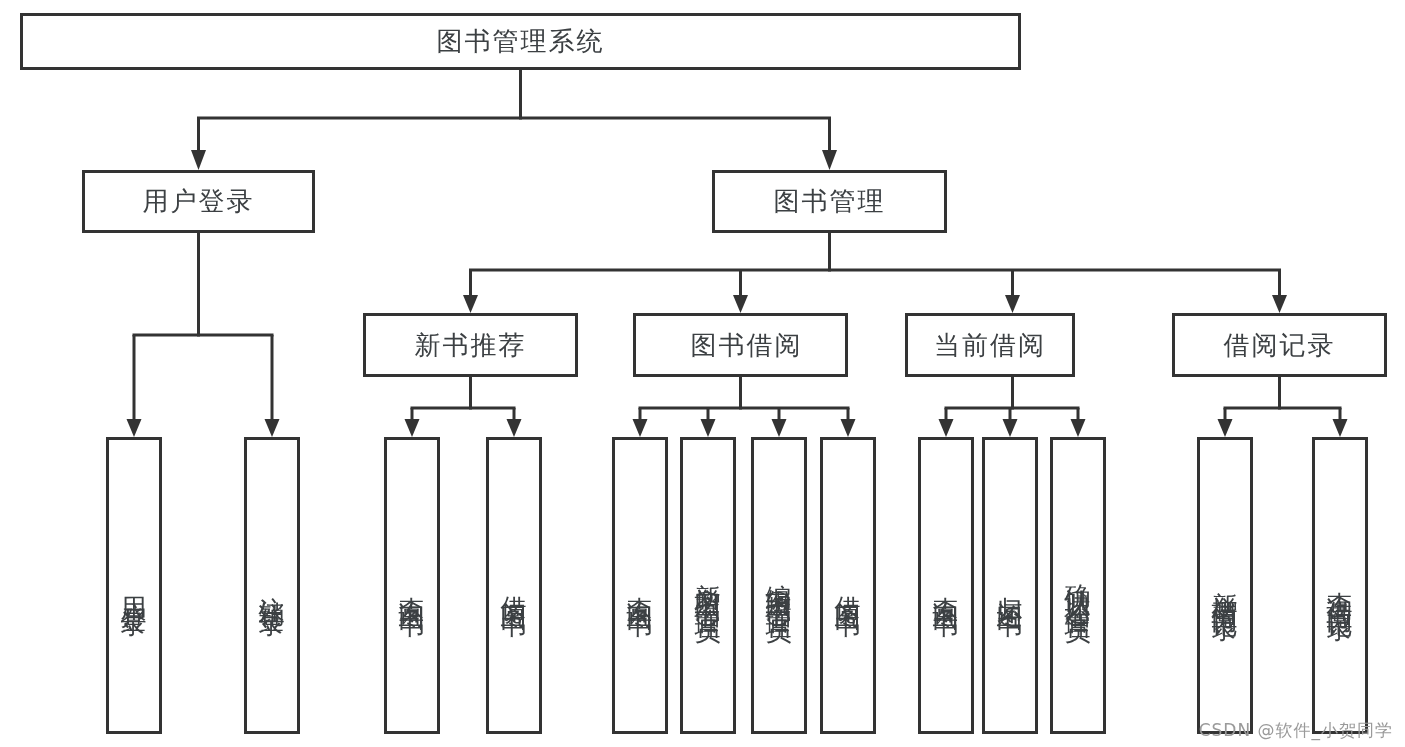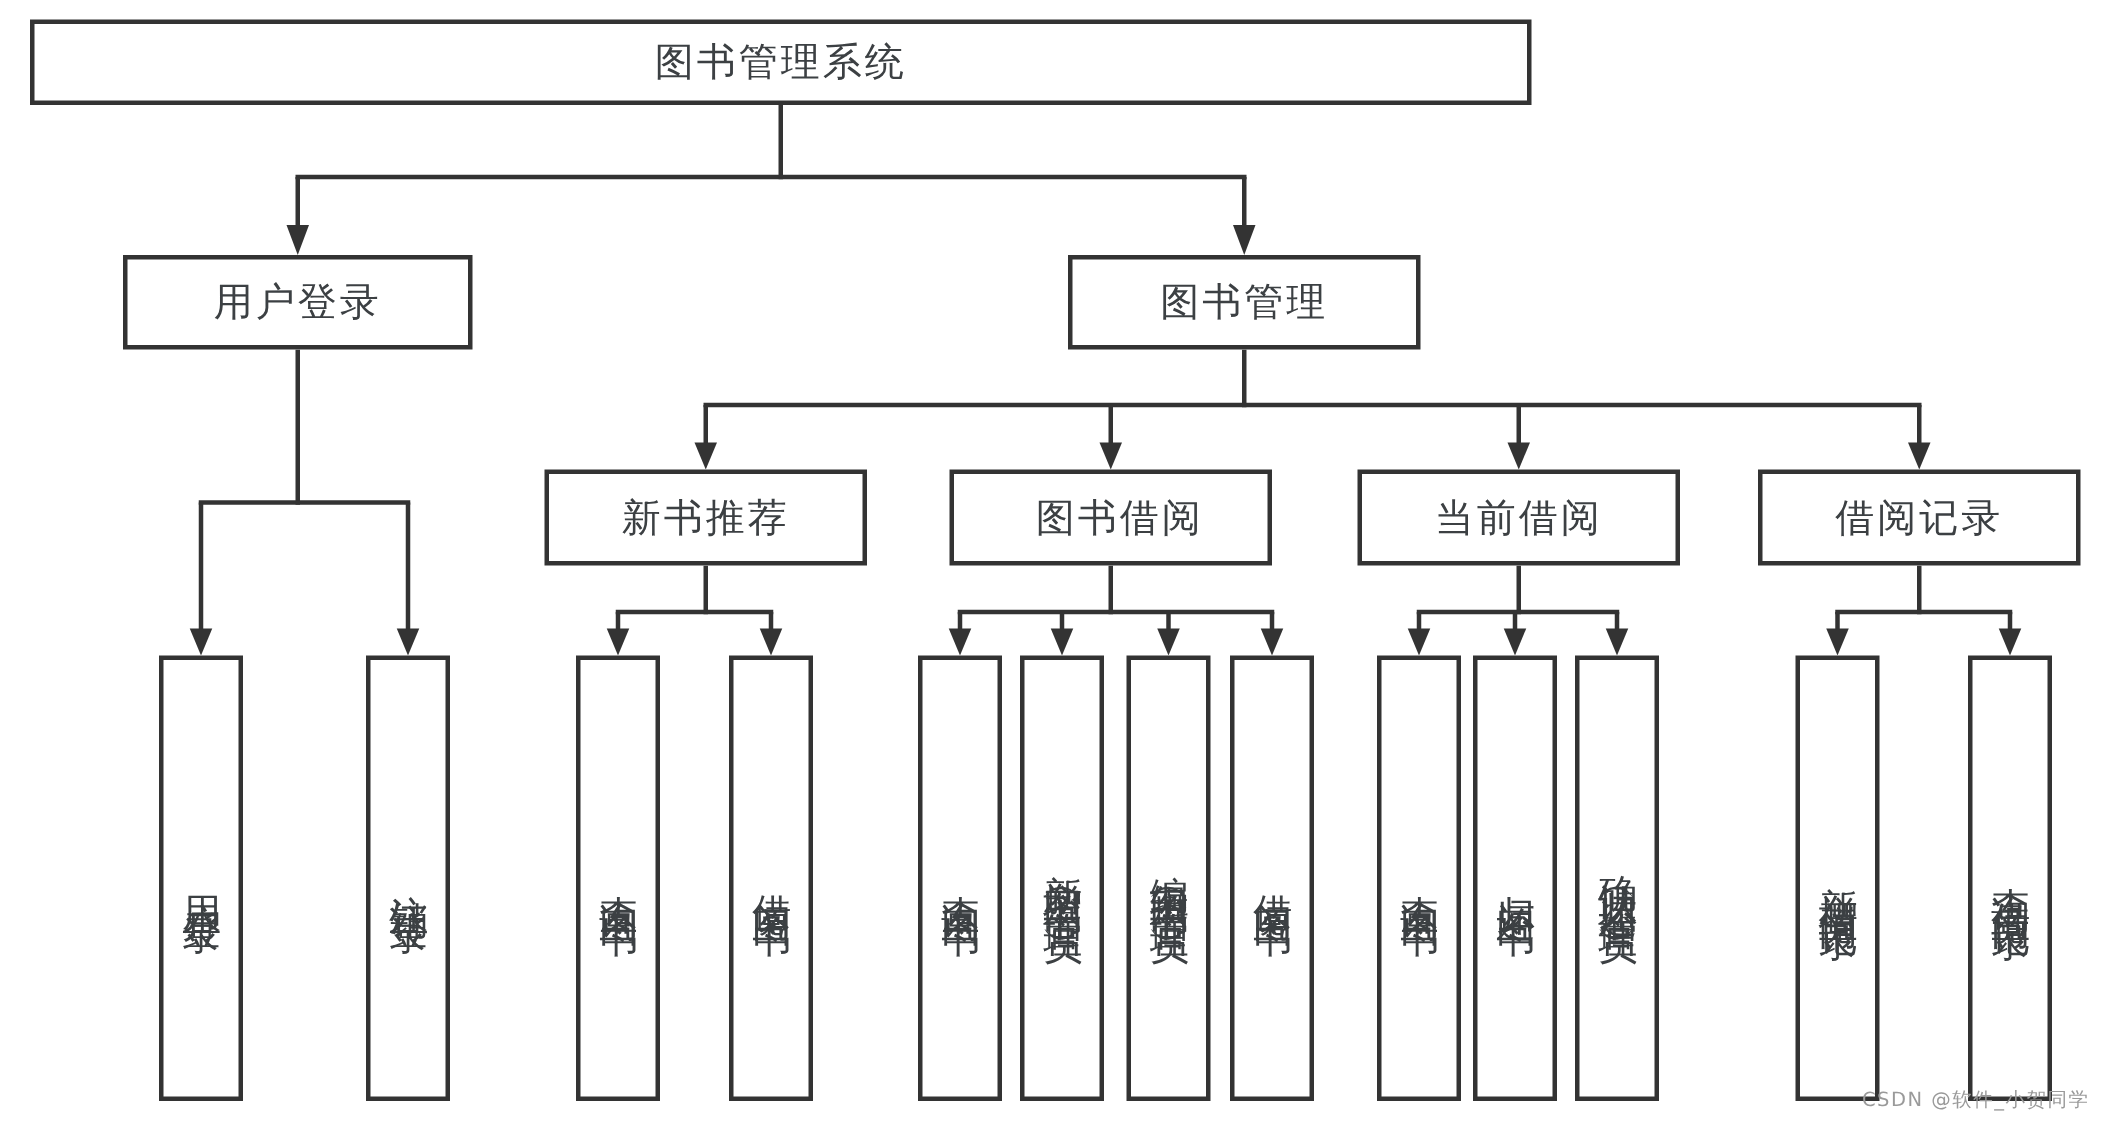--- a/index.html
+++ b/index.html
@@ -62,21 +62,21 @@
     font-size: 26px;
     letter-spacing: 5px;
     line-height: 1;
     color: var(--text);
     z-index: 2;
   }
   #watermark {
     position: absolute;
     right: 12px;
     bottom: 5px;
-    font-size: 13px;
+    font-size: 17px;
     letter-spacing: 1px;
     color: var(--watermark);
     z-index: 5;
     white-space: nowrap;
   }
 </style>
 </head>
 <body>
 
 <div id="canvas">
@@ -167,21 +167,21 @@
   <div class="hbox" style="left:363px; top:313px; width:215px; height:64px;">
     <span>新书推荐</span>
   </div>
 
   <div class="hbox" style="left:712px; top:170px; width:235px; height:63px;">
     <span>图书管理</span>
   </div>
   <div class="hbox" style="left:633px; top:313px; width:215px; height:64px;padding-left:12px;">
     <span>图书借阅</span>
   </div>
-  <div class="hbox" style="left:905px; top:313px; width:215px; height:64px;">
+  <div class="hbox" style="left:905px; top:313px; width:170px; height:64px;">
     <span>当前借阅</span>
   </div>
   <div class="hbox" style="left:1172px; top:313px; width:215px; height:64px;">
     <span>借阅记录</span>
   </div>
 
   <div class="vbox" style="left:106px;">
     <span>用户登录</span>
   </div>
   <div class="vbox" style="left:244px;">

